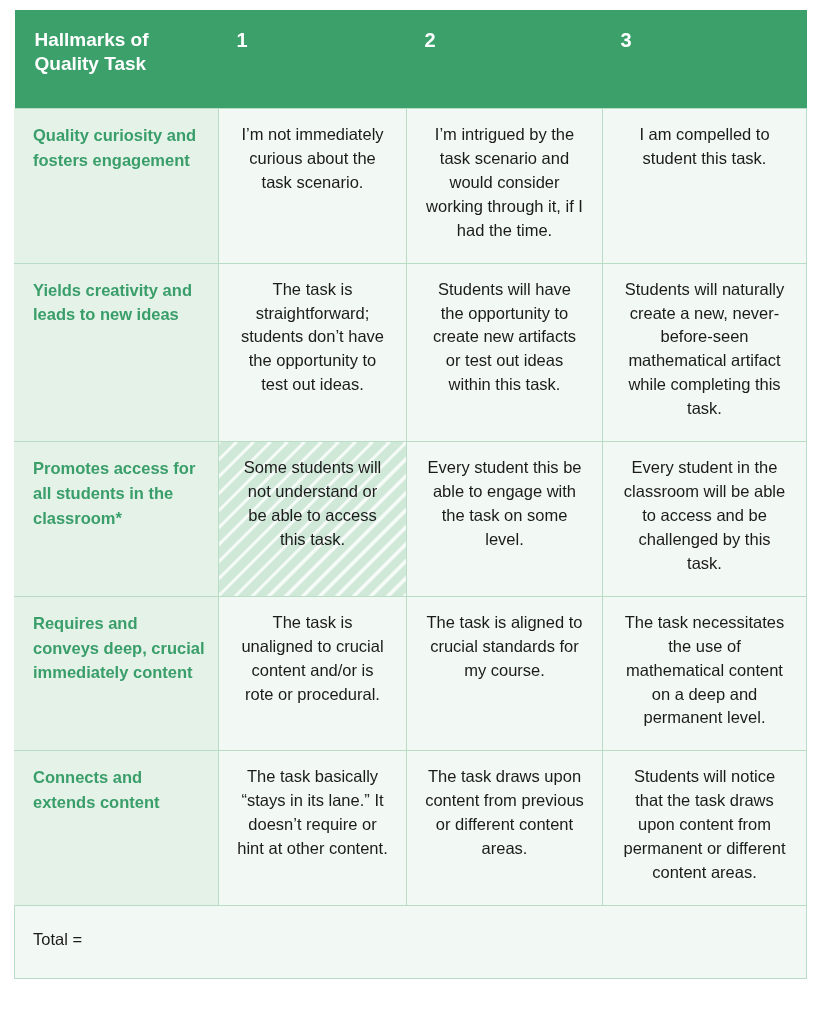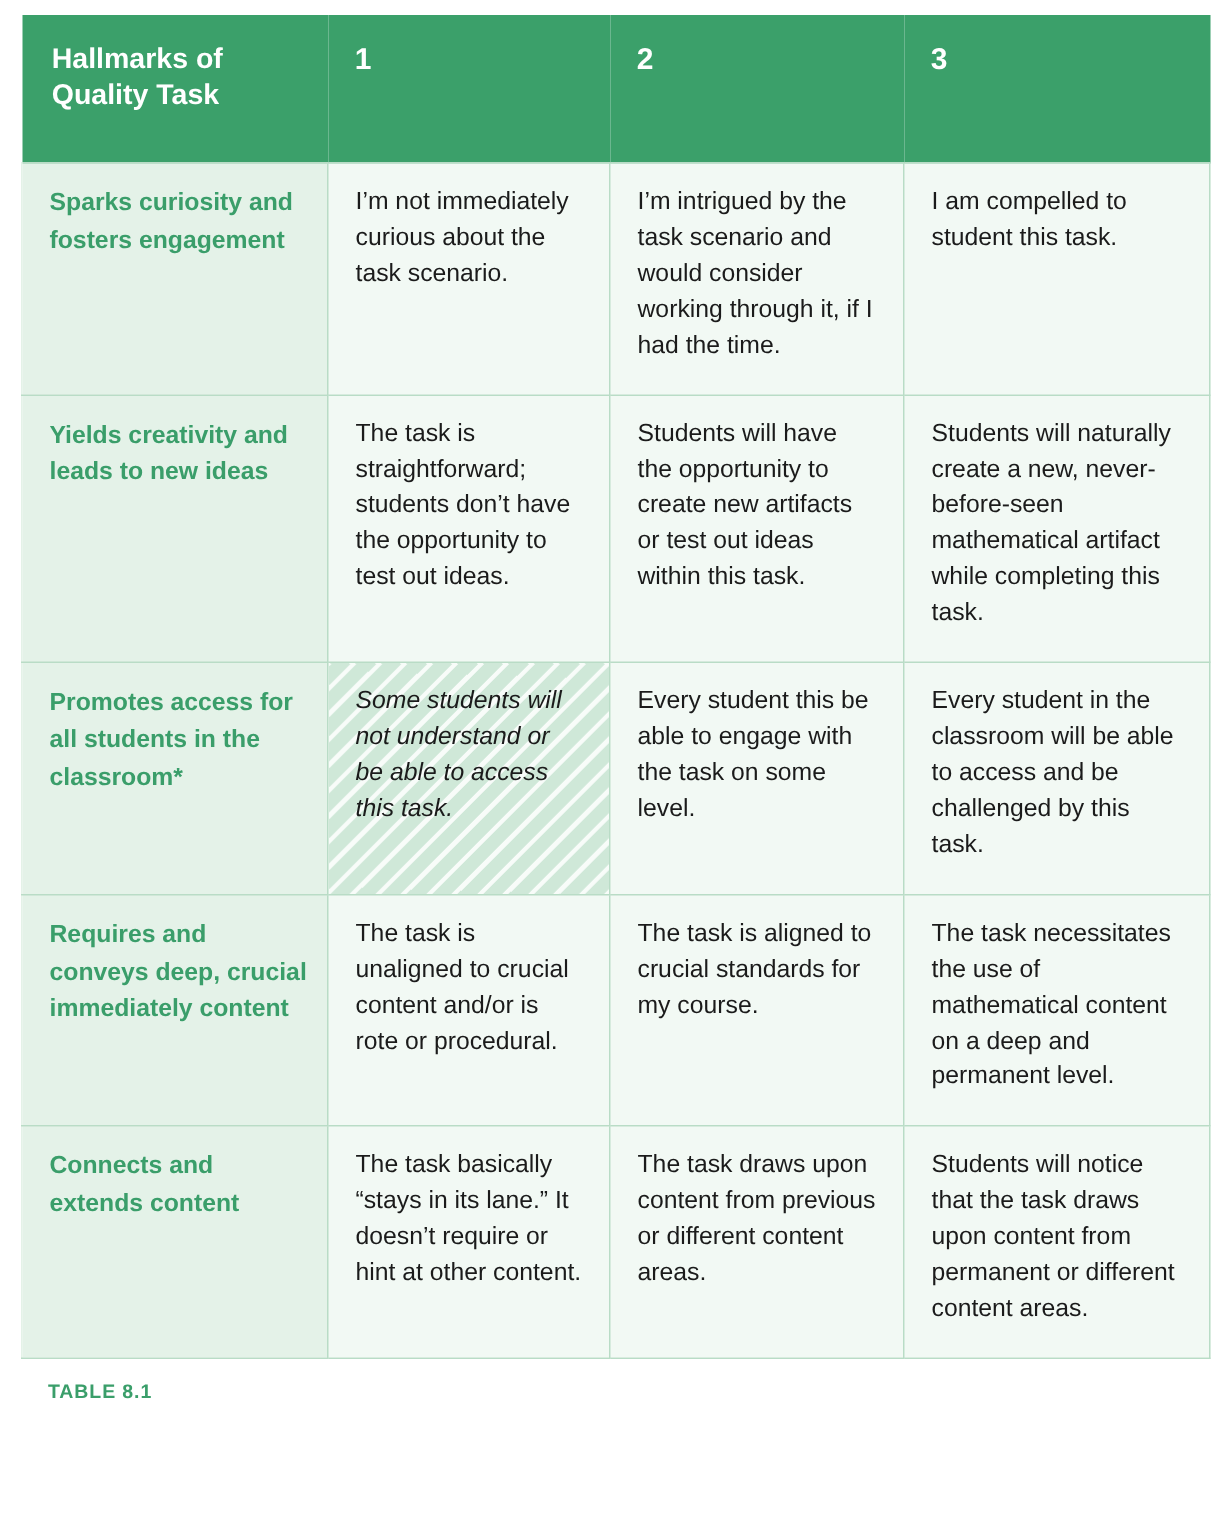--- a/index.html
+++ b/index.html
@@ -68,33 +68,33 @@
     color: #3a9e6a;
     font-weight: bold;
     font-size: 16.5px;
     line-height: 1.5;
     border-left: 1px solid #e4f2e8;
     padding-right: 10px;
   }
 
   tbody td.desc {
     background: #f2f9f4;
+    text-align: center;
   }
 
   tbody td.hatched {
     position: relative;
     background-color: #cfe8d8;
     background-image: repeating-linear-gradient(
       -45deg,
       rgba(255,255,255,0.85) 0px,
       rgba(255,255,255,0.85) 3px,
       rgba(255,255,255,0) 3px,
       rgba(255,255,255,0) 12px
     );
-    font-style: italic;
   }
 
   tbody tr.total-row td {
     background: #f2f9f4;
     border-top: 1px solid #b9dcc6;
     padding-top: 22px;
     padding-bottom: 26px;
     font-size: 16.5px;
     color: #1b1b1b;
   }
@@ -124,21 +124,21 @@
       <tr>
         <th>Hallmarks of Quality Task</th>
         <th class="num">1</th>
         <th class="num">2</th>
         <th class="num">3</th>
       </tr>
     </thead>
     <tbody>
 
       <tr>
-        <td class="label">Sparks curiosity and fosters engagement</td>
+        <td class="label">Quality curiosity and fosters engagement</td>
         <td class="desc">I’m not immediately curious about the task scenario.</td>
         <td class="desc">I’m intrigued by the task scenario and would consider working through it, if I had the time.</td>
         <td class="desc">I am compelled to student this task.</td>
       </tr>
 
       <tr>
         <td class="label">Yields creativity and leads to new ideas</td>
         <td class="desc">The task is straightforward; students don’t have the opportunity to test out ideas.</td>
         <td class="desc">Students will have the opportunity to create new artifacts or test out ideas within this task.</td>
         <td class="desc">Students will naturally create a new, never-before-seen mathematical artifact while completing this task.</td>
@@ -158,19 +158,21 @@
         <td class="desc">The task necessitates the use of mathematical content on a deep and permanent level.</td>
       </tr>
 
       <tr>
         <td class="label">Connects and extends content</td>
         <td class="desc">The task basically “stays in its lane.” It doesn’t require or hint at other content.</td>
         <td class="desc">The task draws upon content from previous or different content areas.</td>
         <td class="desc">Students will notice that the task draws upon content from permanent or different content areas.</td>
       </tr>
 
+      <tr class="total-row">
+        <td colspan="4">Total =</td>
+      </tr>
 
     </tbody>
   </table>
 
-  <div class="caption">TABLE 8.1</div>
 
 </div>
 
 </body></html>

